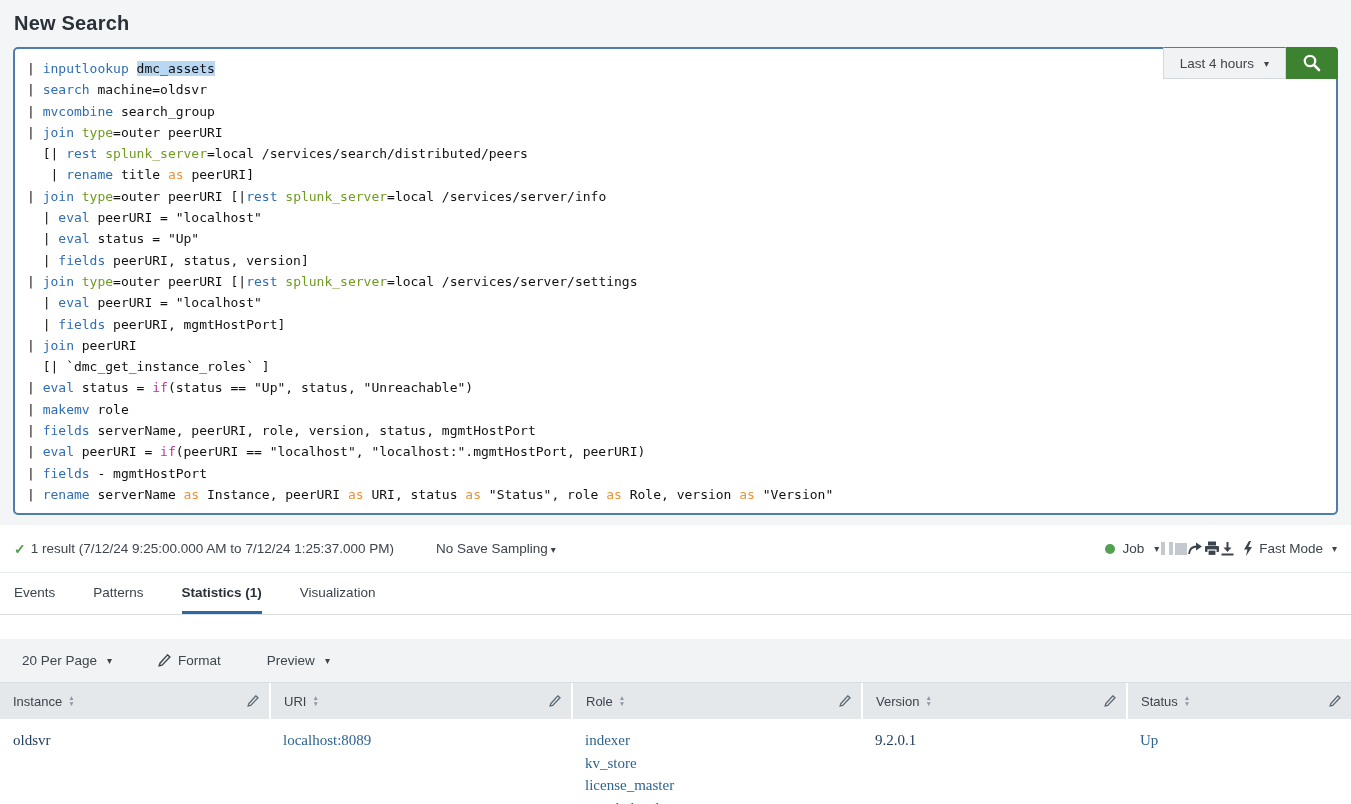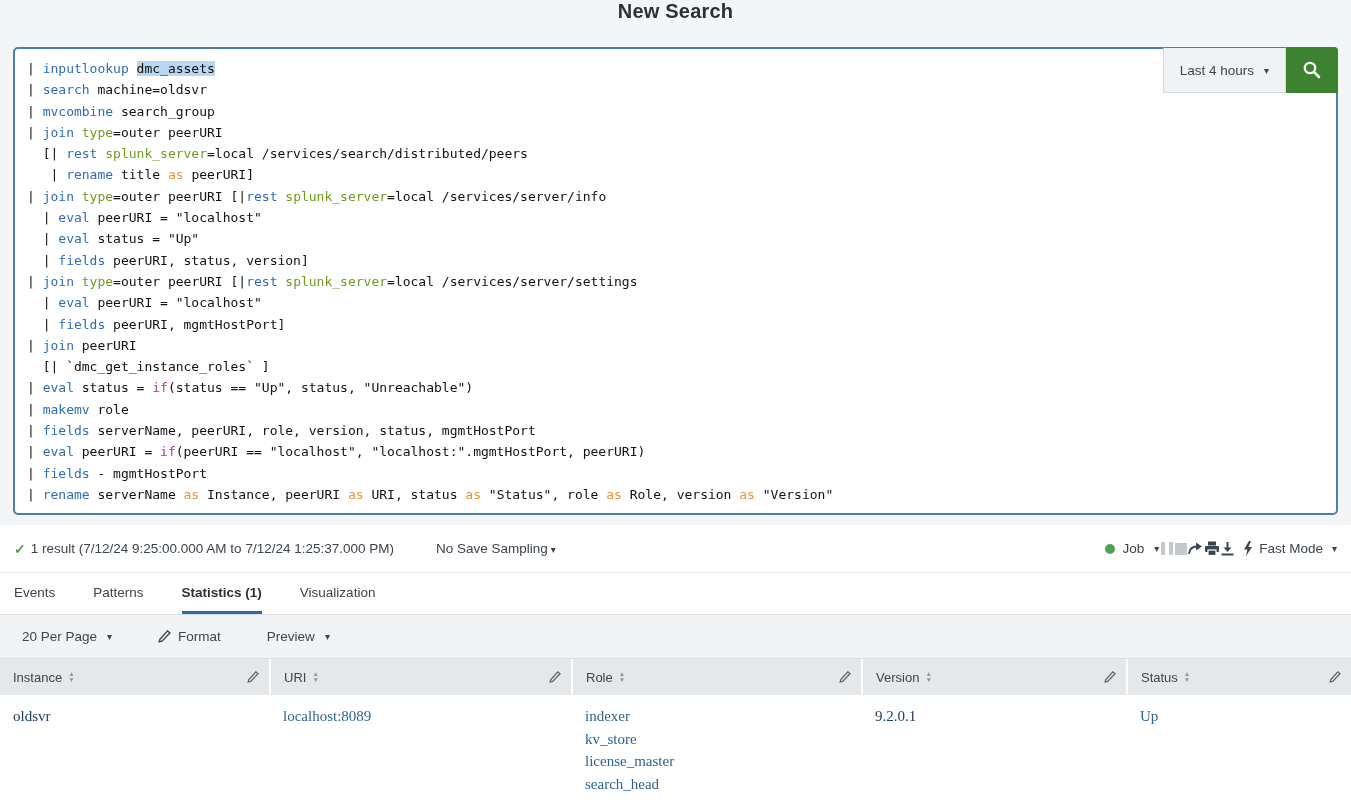--- a/index.html
+++ b/index.html
@@ -1,35 +1,35 @@
 <!DOCTYPE html>
 <html><head>
 <meta charset="utf-8">
 <style>
   * { margin:0; padding:0; box-sizing:border-box; }
   html,body { width:1351px; height:804px; background:#fff; font-family:"Liberation Sans", sans-serif; color:#3c444d; overflow:hidden; }
 
   
-  .top-header { height:47px; background:#f4f5f6; display:flex; align-items:center; justify-content:space-between; padding:0 14px;flex-direction:column; }
+  .top-header { height:47px; background:#f4f5f6; display:flex; align-items:center; justify-content:space-between; padding:0 14px; }
   .page-title { font-size:20px; font-weight:bold; color:#2b3139; letter-spacing:.2px; }
   .header-actions { display:flex; align-items:center; gap:34px; font-size:14px; color:#5b6670; }
   .header-actions .act { cursor:pointer; }
   .caret { font-size:10px; color:inherit; margin-left:3px; }
 
   
   .search-wrap { background:#f4f5f6; padding:0 13px 10px; }
   .search-panel { position:relative; height:468px; background:#fff; border:2px solid #4e7cab; border-radius:5px; }
   .query { padding:9px 12px; font-family:"DejaVu Sans Mono", monospace; font-size:13px; line-height:21.3px; color:#111; white-space:pre; overflow:hidden; height:100%; }
   .q-k { color:#2f6db4; }
   .q-a { color:#6f9c20; }
   .q-o { color:#ec9435; }
   .q-f { color:#bf2fa0; }
   .q-sel { background:#b8d7f2; }
 
-  .search-controls { position:absolute; top:-2px; right:-2px; display:flex; height:46px; }
+  .search-controls { position:absolute; top:-2px; right:-2px; display:flex; height:32px; }
   .timerange-btn { display:flex; align-items:center; gap:7px; padding:0 16px; background:#f0f2f4; border:1px solid #d4d9de; border-top-color:#4e7cab; font-size:13.5px; color:#3e454d; cursor:pointer; }
   .search-go-btn { width:52px; background:#3c8230; border:none; border-radius:0 4px 0 0; display:flex; align-items:center; justify-content:center; cursor:pointer; }
 
   
   .status-bar { height:48px; display:flex; align-items:center; padding:0 14px; font-size:13.5px; color:#3c444d; border-bottom:1px solid #e6e9ec; background:#fff; }
   .check { color:#53a051; font-weight:bold; margin-right:5px; font-size:14px; }
   .sampling { margin-left:42px; cursor:pointer; }
   .status-right { margin-left:auto; display:flex; align-items:center; }
   .job-dd { display:flex; align-items:center; gap:7px; cursor:pointer; }
   .job-dot { width:10px; height:10px; border-radius:50%; background:#53a051; display:inline-block; }
@@ -37,21 +37,21 @@
   .pause-icon span { display:inline-block; width:4px; height:13px; background:#c3c9cf; margin:0 2px; }
   .stop-icon span { display:inline-block; width:12px; height:12px; background:#c3c9cf; }
   .fastmode { display:flex; align-items:center; gap:6px; cursor:pointer; margin-left:8px; }
 
   
   .tabs { display:flex; gap:38px; padding:0 14px; height:42px; align-items:flex-end; border-bottom:1px solid #d9dee3; background:#fff; }
   .tab { font-size:13.5px; padding-bottom:11px; color:#3c444d; cursor:pointer; border-bottom:3px solid transparent; }
   .tab.active { font-weight:bold; color:#2b3139; border-bottom-color:#2e6a9d; }
 
   
-  .page-bar { height:44px; background:#f1f3f5; border-bottom:1px solid #d9dee3; display:flex; align-items:center; padding:0 22px; gap:46px; font-size:13.5px; color:#3e454d; }
+  .page-bar { height:44px; background:#f1f3f5; border-bottom:1px solid #d9dee3; display:flex; align-items:center; padding:0 22px; gap:46px; font-size:13.5px; color:#3e454d;margin-top:24px; }
   .page-bar .pb-item { display:flex; align-items:center; gap:7px; cursor:pointer; }
 
   
   .results-table { width:100%; border-collapse:collapse; table-layout:fixed; }
   .results-table th { background:#e4e8eb; border-right:2px solid #fff; height:36px; font-weight:normal; font-size:13px; color:#3c444d; text-align:left; padding:0 10px 0 13px; cursor:pointer; }
   .results-table th:last-child { border-right:none; }
   .th-inner { display:flex; align-items:center; }
   .sort-icon { display:inline-flex; flex-direction:column; margin-left:6px; color:#8d98a3; font-size:6.5px; line-height:6px; }
   .pencil { margin-left:auto; }
   .results-table td { vertical-align:top; padding:10px 10px 10px 13px; font-family:Liberation Serif, serif; font-size:15px; line-height:22.5px; }

